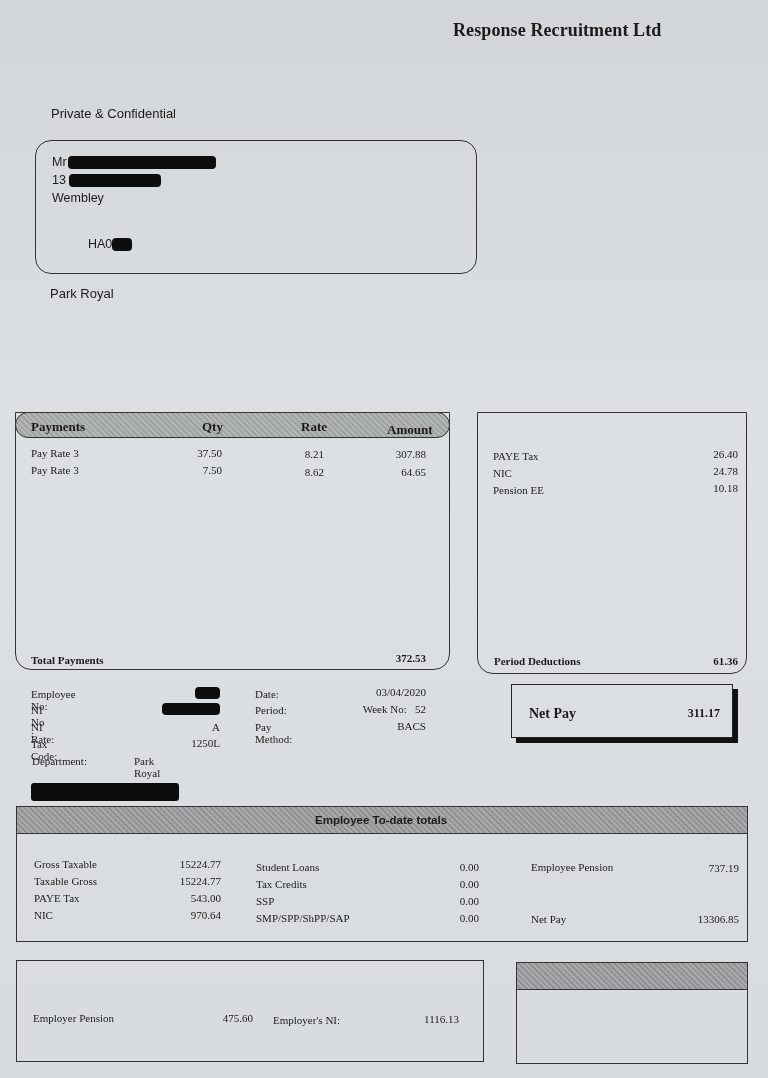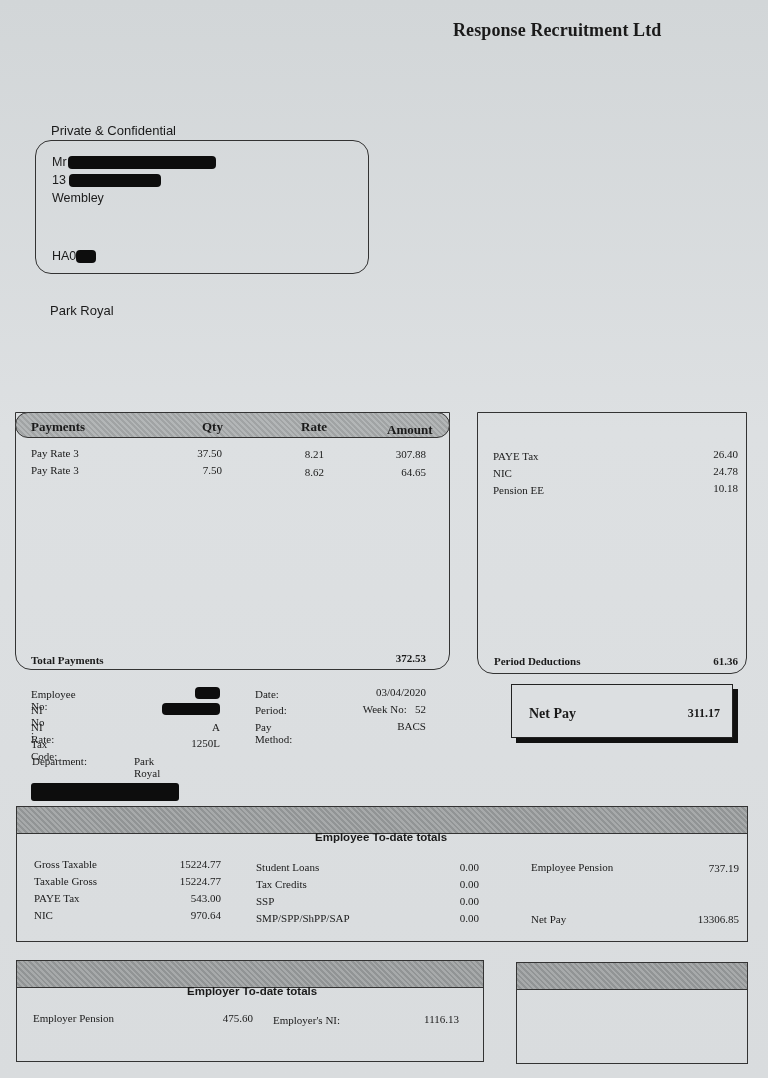--- a/index.html
+++ b/index.html
@@ -3,25 +3,25 @@
 <meta charset="utf-8">
 <style>
   html, body { margin:0; padding:0; }
   body {
     width:768px; height:1078px; position:relative; overflow:hidden;
     background:#d8dcde;
     background-image: linear-gradient(180deg,#d2d6d8 0%,#dde0e2 40%,#d9dcde 100%);
     font-family:"Liberation Serif", serif; color:#1a1a1a;
   }
   .abs { position:absolute; }
-  .sans { font-family:"Liberation Sans", sans-serif;margin-top:17px; }
+  .sans { font-family:"Liberation Sans", sans-serif; }
   .company { left:453px; top:20px; font-size:18px; font-weight:bold; letter-spacing:0.1px; }
   .confidential { left:51px; top:106px; font-size:13px; }
   .address-box {
-    left:35px; top:140px; width:334px; height:134px;
+    left:35px; top:140px; width:442px; height:134px;
     border:1.4px solid #333; border-radius:16px; box-sizing:border-box;
   }
   .addr-line { position:absolute; left:16px; font-size:12.5px; font-family:"Liberation Sans", sans-serif; }
   .redact { display:inline-block; background:#0d0d0d; border-radius:4px; vertical-align:middle; }
   .park-royal { left:50px; top:286px; font-size:13px; }
 
   .panel { border:1.4px solid #333; box-sizing:border-box; border-radius:0 0 16px 16px; }
   .panel-head {
     position:absolute; left:-1px; right:-1px; top:-1px; height:26px;
     background:#a9acad;
@@ -54,21 +54,21 @@
 <div class="abs confidential sans">Private &amp; Confidential</div>
 
 <div class="abs address-box">
   <div class="addr-line" style="top:14px;">
     <span>Mr</span><span class="redact" style="width:148px;height:13px;margin-left:1px;"></span>
   </div>
   <div class="addr-line" style="top:32px;">
     <span>13</span><span class="redact" style="width:92px;height:13px;margin-left:3px;"></span>
   </div>
   <div class="addr-line" style="top:50px;">Wembley</div>
-  <div class="addr-line" style="top:108px;">
+  <div class="addr-line" style="top:96px;margin-left:36px;">
     <span>HA0</span><span class="redact" style="width:20px;height:13px;"></span>
   </div>
 </div>
 <div class="abs park-royal sans">Park Royal</div>
 
 <div class="abs panel" style="left:15px; top:412px; width:435px; height:258px;">
   <div class="panel-head">
     <span class="ph-text" style="left:15px;">Payments</span>
     <span class="ph-text" style="left:186px;">Qty</span>
     <span class="ph-text" style="left:285px;">Rate</span>
@@ -157,23 +157,20 @@
   <span class="cell" style="left:239px; top:105px;">SMP/SPP/ShPP/SAP</span>
   <span class="cell r" style="left:420px; width:42px; top:105px;">0.00</span>
 
   <span class="cell" style="left:514px; top:54px;">Employee Pension</span>
   <span class="cell r" style="left:640px; width:82px; top:55px;">737.19</span>
   <span class="cell" style="left:514px; top:106px;">Net Pay</span>
   <span class="cell r" style="left:640px; width:82px; top:106px;">13306.85</span>
 </div>
 
 <div class="abs sq-panel" style="left:16px; top:960px; width:468px; height:102px;">
-  <div class="bar-head">
-    <span class="ph-text sans" style="left:170px; top:7px; font-size:11.5px;">Employer To-date totals</span>
-  </div>
   <span class="cell" style="left:16px; top:51px;font-family:Liberation Serif, serif;">Employer Pension</span>
   <span class="cell r" style="left:170px; width:66px; top:51px;">475.60</span>
   <span class="cell" style="left:256px; top:53px;">Employer's NI:</span>
   <span class="cell r" style="left:380px; width:62px; top:52px;">1116.13</span>
 </div>
 
 <div class="abs sq-panel" style="left:516px; top:962px; width:232px; height:102px;">
   <div class="bar-head"></div>
 </div>
 

